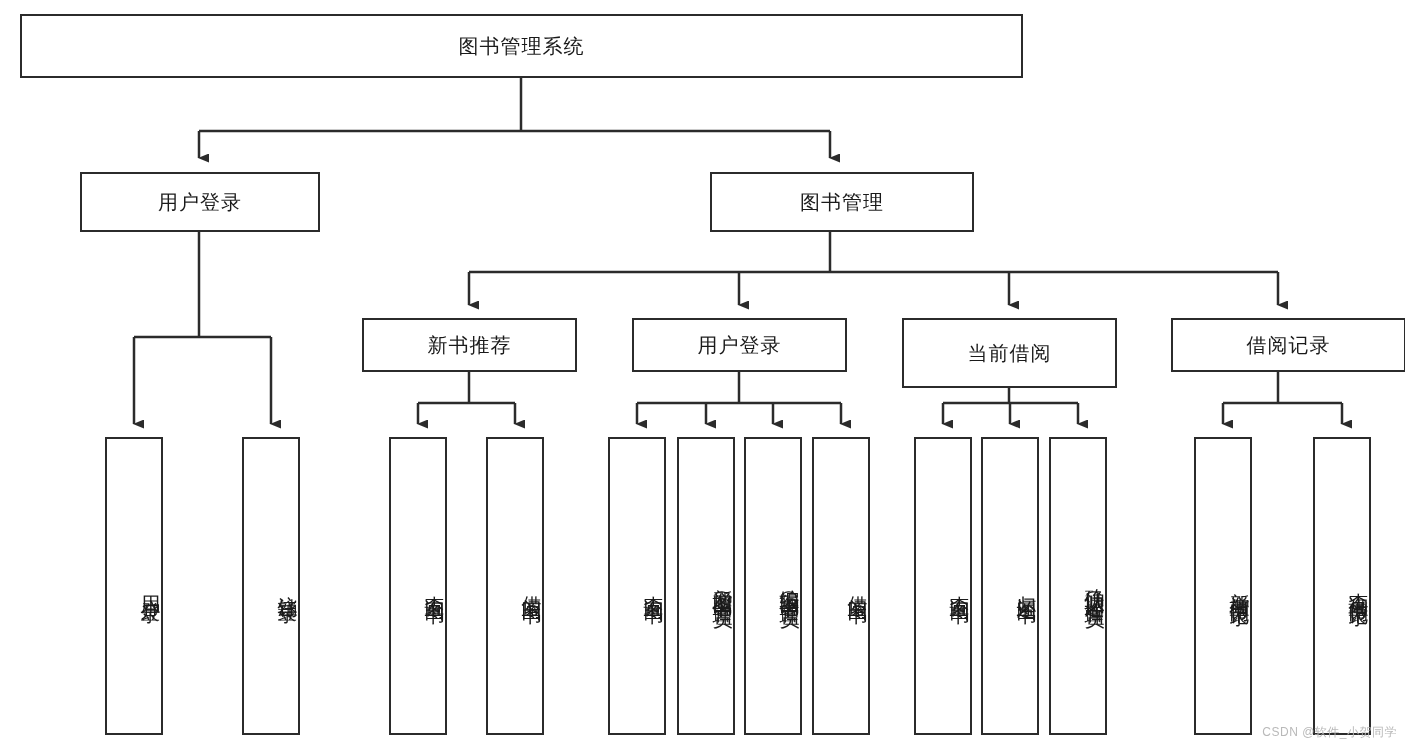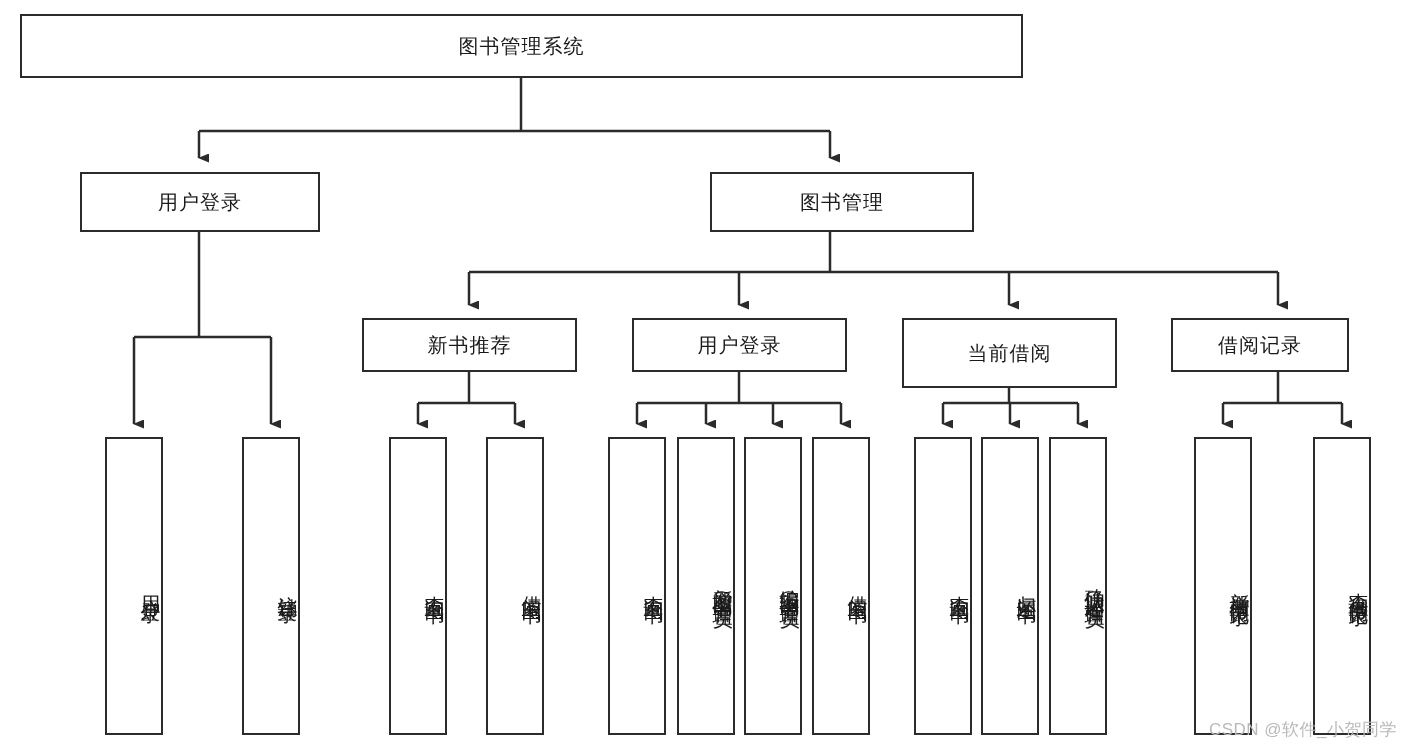--- a/index.html
+++ b/index.html
@@ -54,21 +54,21 @@
   }
   .node.vert .vtext {
     writing-mode: vertical-rl;
     text-orientation: upright;
     display: block;
   }
   .watermark {
     position: absolute;
     right: 8px;
     bottom: 6px;
-    font-size: 17px;
+    font-size: 12px;
     color: #b9b9b9;
     font-family: "Liberation Sans", sans-serif;
     white-space: nowrap;
     letter-spacing: 0.5px;
   }
 </style>
 </head>
 <body>
 
 <div id="diagram-root">
@@ -136,21 +136,21 @@
 
   <div class="node horiz" style="left:362px; top:318px; width:215px; height:54px;">
     <span>新书推荐</span>
   </div>
   <div class="node horiz" style="left:632px; top:318px; width:215px; height:54px;">
     <span>用户登录</span>
   </div>
   <div class="node horiz" style="left:902px; top:318px; width:215px; height:70px;">
     <span>当前借阅</span>
   </div>
-  <div class="node horiz" style="left:1171px; top:318px; width:178px; height:54px;">
+  <div class="node horiz" style="left:1171px; top:318px; width:235px; height:54px;">
     <span>借阅记录</span>
   </div>
 
   <div class="node vert" style="left:105px; top:437px; width:58px; height:298px;">
     <span class="vtext">用户登录</span>
   </div>
   <div class="node vert" style="left:242px; top:437px; width:58px; height:298px;">
     <span class="vtext">注销登录</span>
   </div>
 

